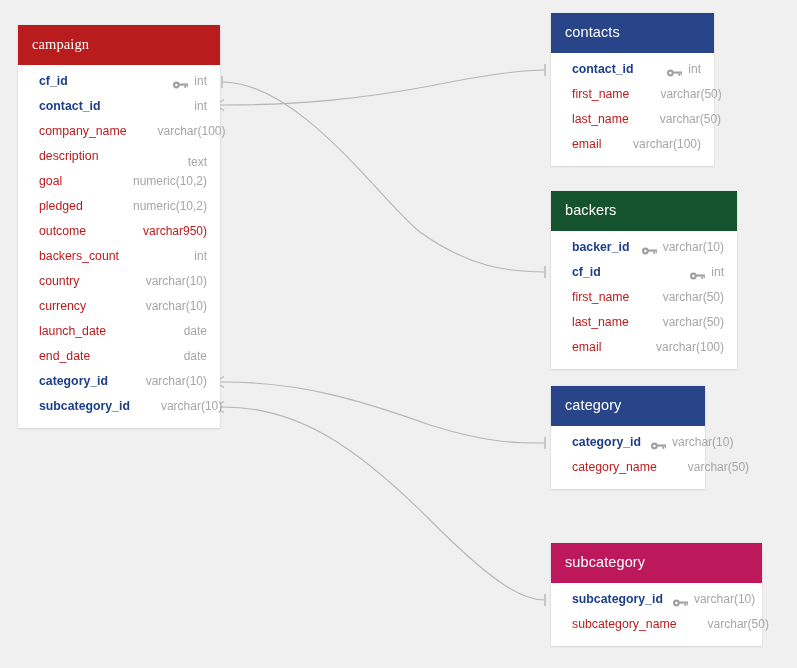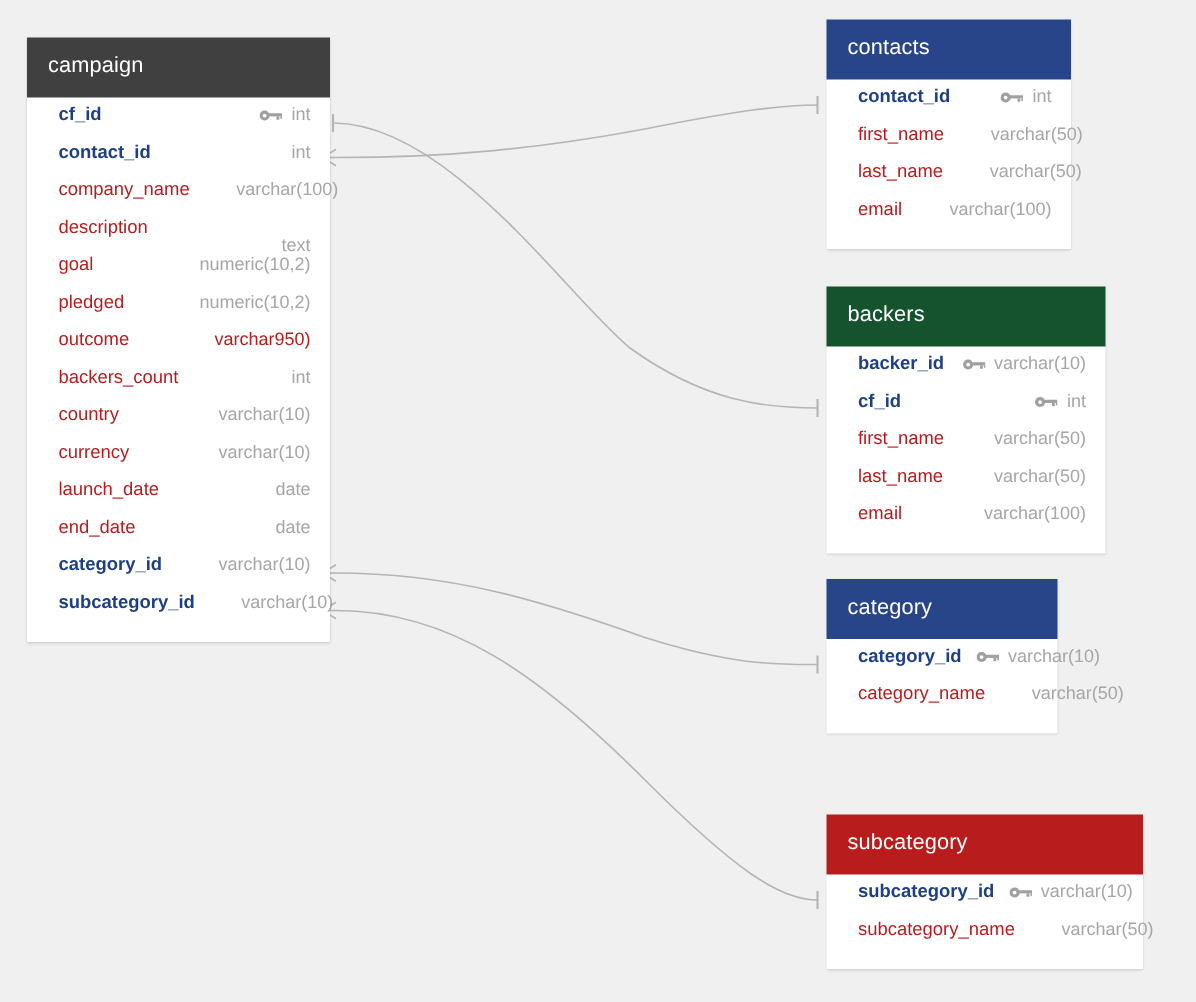--- a/index.html
+++ b/index.html
@@ -51,21 +51,21 @@
     letter-spacing: 0.1px;
     line-height: 1.1;
   }
 
   .table-body {
     padding: 4px 0 9px 0;
   }
 
   .col-row {
     display: flex;
-    align-items: flex-start;
+    align-items: center;
     height: 25px;
     padding: 0 13px 0 21px;
     box-sizing: border-box;
   }
 
   .col-name {
     font-size: 12.3px;
     color: #b91c1c;
     white-space: nowrap;
   }
@@ -146,21 +146,21 @@
           <line x1="215" y1="407" x2="224" y2="412.5" stroke="#b5b5b5" stroke-width="1.1"></line>
         </g>
         <g>
           <line x1="545" y1="594" x2="545" y2="606" stroke="#b5b5b5" stroke-width="1.4"></line>
         </g>
       </g>
     </svg>
 
   <div id="tables-layer">
       <div class="table-card" style="left: 18px; top: 25px; width: 202px;">
-        <div class="table-header" style="background: #404040; color: rgb(255, 255, 255);">campaign</div>
+        <div class="table-header" style="background: #b91c1c; color: rgb(255, 255, 255); font-family: Liberation Serif, serif;">campaign</div>
         <div class="table-body">
           <div class="col-row is-key">
             <span class="col-name">cf_id</span>
             <span class="col-spacer"></span>
             <span class="key-icon"><svg viewBox="0 0 15 10" width="15" height="10">
                 <g fill="#a0a0a0">
                   <circle cx="3.4" cy="5" r="3.4"></circle>
                   <circle cx="3.4" cy="5" r="1.25" fill="#ffffff"></circle>
                   <rect x="6.2" y="3.5" width="8.8" height="2.1"></rect>
                   <rect x="11.3" y="5.6" width="1.9" height="2.2"></rect>
@@ -516,21 +516,21 @@
                   <rect x="6.2" y="3.5" width="8.8" height="2.1"></rect>
                   <rect x="11.3" y="5.6" width="1.9" height="2.2"></rect>
                   <rect x="13.9" y="5.6" width="1.1" height="1.6"></rect>
                 </g>
               </svg></span>
             <span class="col-type" style="color: rgb(166, 166, 166);">varchar(50)</span>
           </div>
         </div>
       </div>
       <div class="table-card" style="left: 551px; top: 543px; width: 211px;">
-        <div class="table-header" style="background: #b91c1c; color: rgb(255, 255, 255);">subcategory</div>
+        <div class="table-header" style="background: #be185d; color: rgb(255, 255, 255);">subcategory</div>
         <div class="table-body">
           <div class="col-row is-key">
             <span class="col-name">subcategory_id</span>
             <span class="col-spacer"></span>
             <span class="key-icon"><svg viewBox="0 0 15 10" width="15" height="10">
                 <g fill="#a0a0a0">
                   <circle cx="3.4" cy="5" r="3.4"></circle>
                   <circle cx="3.4" cy="5" r="1.25" fill="#ffffff"></circle>
                   <rect x="6.2" y="3.5" width="8.8" height="2.1"></rect>
                   <rect x="11.3" y="5.6" width="1.9" height="2.2"></rect>

